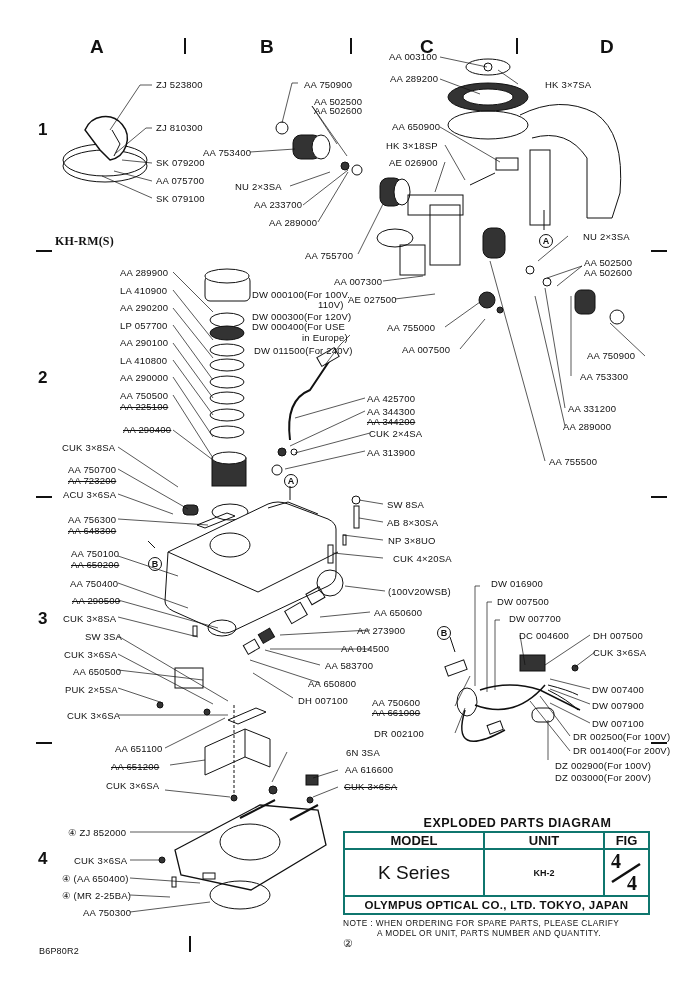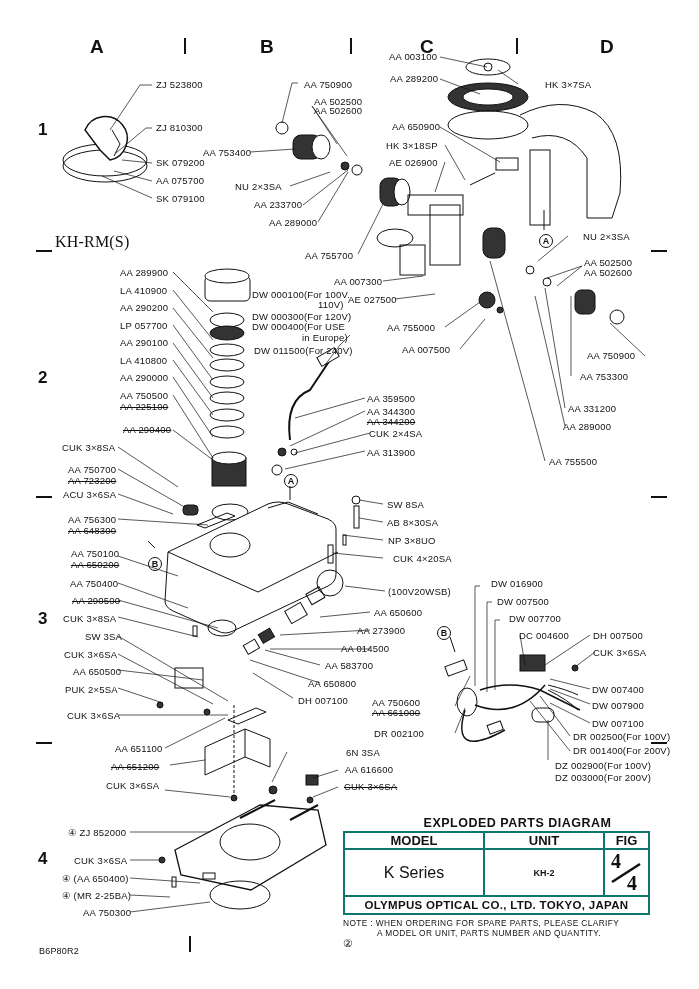--- a/index.html
+++ b/index.html
@@ -10,21 +10,21 @@
   .row{position:absolute;font-size:17px;font-weight:bold;left:38px;}
   .tick{position:absolute;width:2px;height:16px;background:#111;}
   .htick{position:absolute;height:2px;width:16px;background:#111;}
   svg.art{position:absolute;left:0;top:0;}
   .title-block{position:absolute;left:343px;top:816px;width:349px;}
   .tb-title{font-weight:bold;font-size:12.5px;text-align:center;letter-spacing:0.5px;margin-bottom:1px;}
   table.tb{border-collapse:collapse;width:307px;border:2.5px solid #111;}
   table.tb td{border:2px solid #0f766e;text-align:center;padding:0;}
   .tb-h{font-weight:bold;font-size:13px;height:15px;}
   .tb-v{height:45px;}
-  .tb-model{font-size:16px;margin-left:16px;}
+  .tb-model{font-size:19px;margin-left:16px;}
   .tb-unit{font-size:9px;font-weight:bold;}
   .tb-fig{font-family:"Liberation Serif",serif;font-size:20px;font-weight:bold;position:relative;}
   .tb-co{font-weight:900;font-size:11.5px;letter-spacing:0.3px;height:16px;}
   .note{position:absolute;left:343px;top:918px;font-size:8.3px;letter-spacing:0.4px;line-height:10px;}
 </style>
 </head>
 <body>
 
 <div class="col" style="left:90px">A</div>
 <div class="col" style="left:260px">B</div>
@@ -37,21 +37,21 @@
 <div class="row" style="top:120px">1</div>
 <div class="row" style="top:368px">2</div>
 <div class="row" style="top:609px">3</div>
 <div class="row" style="top:849px">4</div>
 <div class="htick" style="left:36px;top:250px"></div>
 <div class="htick" style="left:36px;top:496px"></div>
 <div class="htick" style="left:36px;top:742px"></div>
 <div class="htick" style="left:651px;top:250px"></div>
 <div class="htick" style="left:651px;top:496px"></div>
 <div class="htick" style="left:651px;top:742px"></div>
-<div class="lbl" style="left:55px;top:236px;font-family:'Liberation Serif',serif;font-weight:normal;font-size:16px;">KH-RM(S)</div>
+<div class="lbl" style="left:55px;top:236px;font-family:'Liberation Serif',serif;font-weight:bold;font-size:12px;">KH-RM(S)</div>
 
 <svg class="art" width="699" height="989" fill="none" stroke="#111" stroke-width="1">
 
   <g>
     <ellipse cx="105" cy="160" rx="42" ry="16" fill="#fff"></ellipse>
     <ellipse cx="105" cy="166" rx="42" ry="16"></ellipse>
     <path d="M85 130 a22 22 0 1 1 25 30 l-10 -10 z" fill="#fff" stroke-width="1.5"></path>
     <path d="M112 130 l8 14 l-6 12"></path>
   </g>
 
@@ -323,21 +323,21 @@
 <div class="lbl" style="left:120px;top:390px">AA 750500</div>
 <div class="lbl strike" style="left:120px;top:401px">AA 225100</div>
 <div class="lbl strike" style="left:123px;top:424px">AA 290400</div>
 <div class="lbl" style="left:62px;top:442px">CUK 3×8SA</div>
 <div class="lbl" style="left:252px;top:289px">DW 000100(For 100V.</div>
 <div class="lbl" style="left:318px;top:299px">110V)</div>
 <div class="lbl" style="left:252px;top:311px">DW 000300(For 120V)</div>
 <div class="lbl" style="left:252px;top:321px">DW 000400(For USE</div>
 <div class="lbl" style="left:302px;top:332px">in Europe)</div>
 <div class="lbl" style="left:254px;top:345px">DW 011500(For 240V)</div>
-<div class="lbl" style="left:367px;top:393px">AA 359500</div>
+<div class="lbl" style="left:367px;top:393px">AA 425700</div>
 <div class="lbl" style="left:367px;top:406px">AA 344300</div>
 <div class="lbl strike" style="left:367px;top:416px">AA 344200</div>
 <div class="lbl" style="left:369px;top:428px">CUK 2×4SA</div>
 <div class="lbl" style="left:367px;top:447px">AA 313900</div>
 <div class="lbl" style="left:68px;top:464px">AA 750700</div>
 <div class="lbl strike" style="left:68px;top:475px">AA 723200</div>
 <div class="lbl" style="left:63px;top:489px">ACU 3×6SA</div>
 <div class="lbl" style="left:68px;top:514px">AA 756300</div>
 <div class="lbl strike" style="left:68px;top:525px">AA 648300</div>
 <div class="lbl" style="left:71px;top:548px">AA 750100</div>

